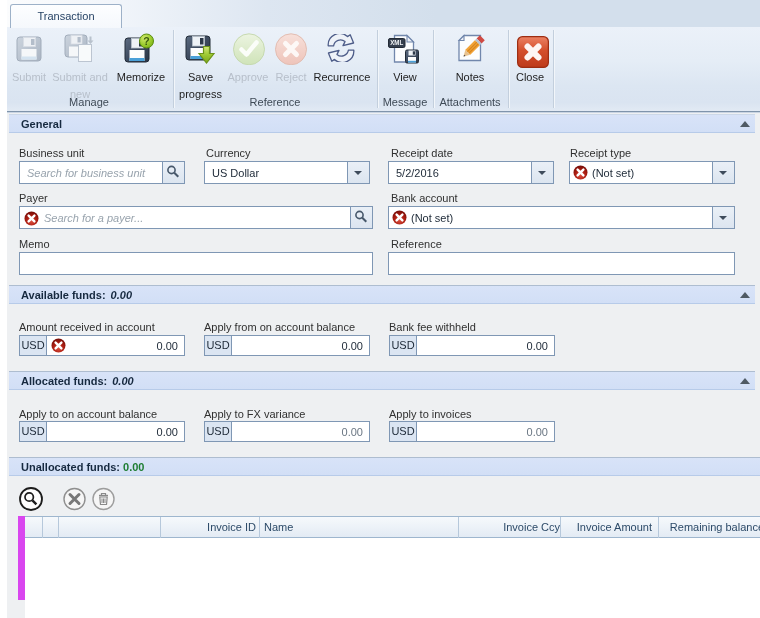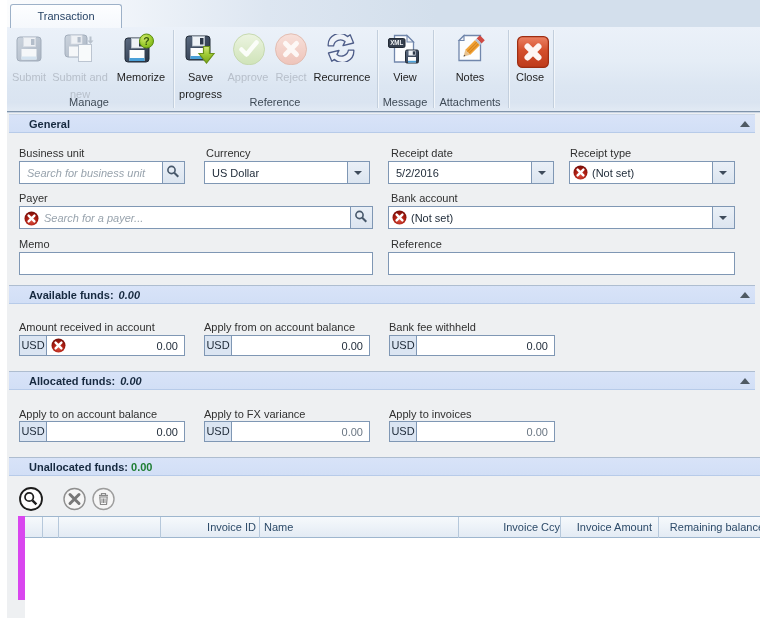--- a/index.html
+++ b/index.html
@@ -20,21 +20,21 @@
 #ribbon:after{content:"";position:absolute;left:0;bottom:-2px;width:760px;height:1px;background:#c9d4e2;}
 .rsep{position:absolute;top:3px;height:78px;width:1px;background:#c3cfdd;box-shadow:1px 0 0 #f2f6fa;}
 .rgroup-label{position:absolute;top:68px;height:14px;line-height:14px;text-align:center;color:#3f4a56;}
 .rbtn-label{position:absolute;top:42px;text-align:center;line-height:17px;color:#1e1e1e;white-space:pre-line;}
 .rbtn-label.dis{color:#b7bfca;}
 .ricon{position:absolute;top:5px;width:32px;height:32px;}
 
 .sechdr{position:absolute;left:2px;width:746px;height:19px;
   background:linear-gradient(#d8e3f8,#d2dff6);
   border-top:1px solid #aebdd0;border-bottom:1px solid #b7cbe9;
-  color:#16293f;font-weight:bold;line-height:19px;padding-left:20px;box-sizing:border-box;}
+  color:#16293f;font-weight:bold;line-height:19px;padding-left:12px;box-sizing:border-box;}
 .sechdr .uparr{position:absolute;right:5px;top:6px;width:0;height:0;
   border-left:5px solid transparent;border-right:5px solid transparent;border-bottom:6px solid #4f5a64;}
 .flabel{position:absolute;height:14px;line-height:14px;color:#303030;white-space:nowrap;}
 .tbox{position:absolute;height:23px;box-sizing:border-box;border:1px solid #7f97b4;background:#fff;}
 .tbox .seg{position:absolute;right:0;top:0;bottom:0;width:21px;border-left:1px solid #7f97b4;
   background:linear-gradient(#eaf0f7,#dce5f0);}
 .tbox .tval{position:absolute;left:7px;top:3px;line-height:16px;color:#1c2836;}
 .tbox .ph{position:absolute;top:3px;line-height:16px;color:#98a3ad;font-style:italic;}
 .darr{position:absolute;left:6px;top:9px;width:0;height:0;
   border-left:4px solid transparent;border-right:4px solid transparent;border-top:4px solid #3e4c5c;}

